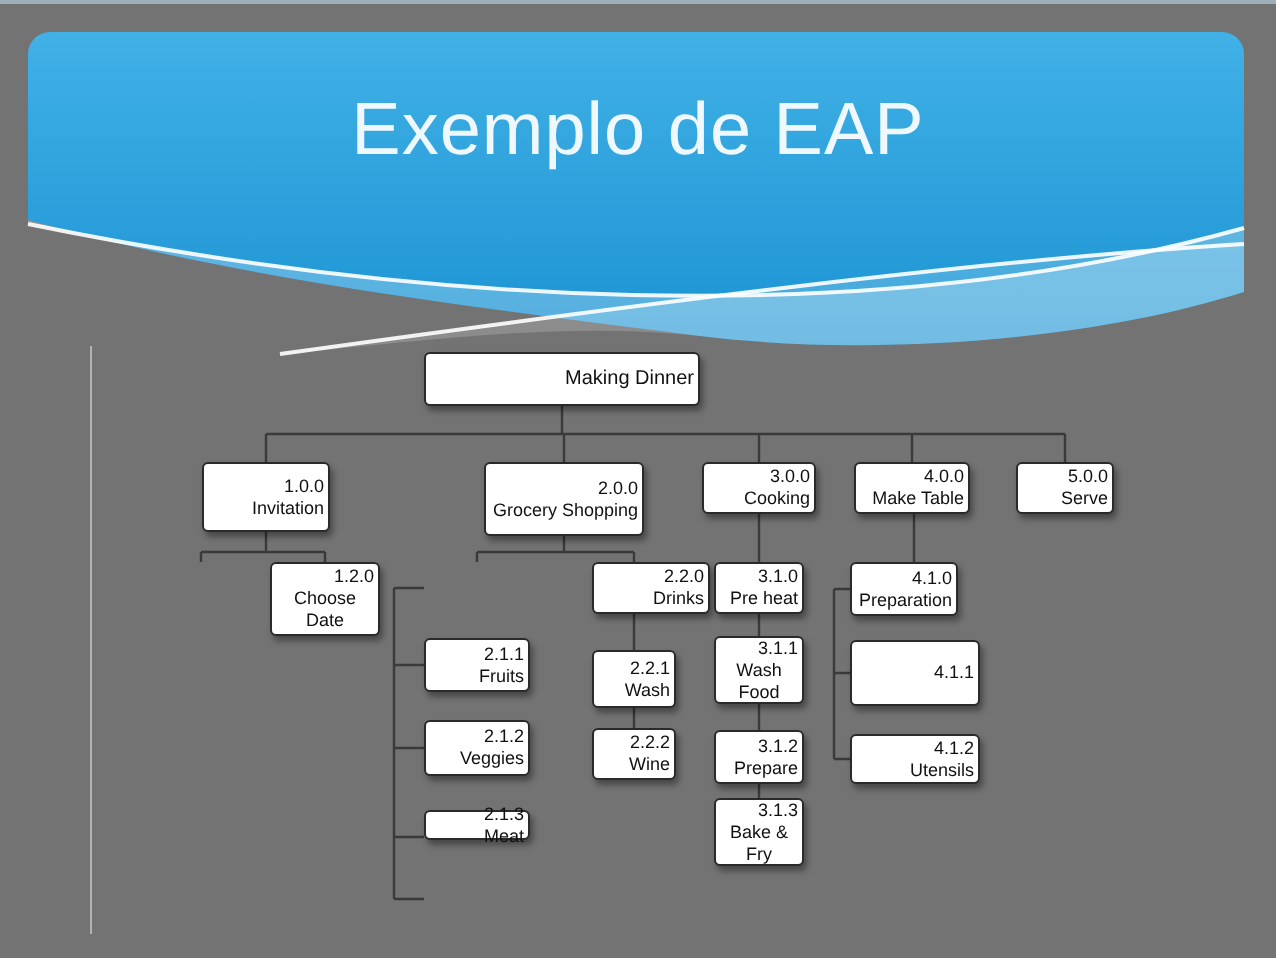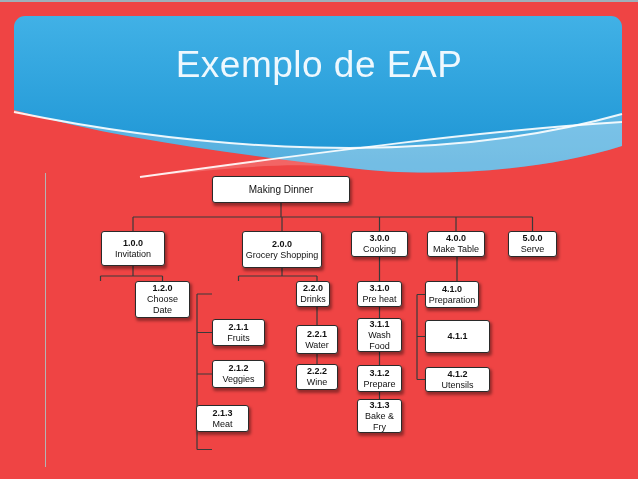--- a/index.html
+++ b/index.html
@@ -1,38 +1,38 @@
 <!DOCTYPE html>
 <html><head>
 <meta charset="utf-8">
 <style>
   html,body{margin:0;padding:0;background:#fff;}
   #stage{
-    position:relative;width:638px;height:479px;background:#ef4444;
+    position:relative;width:638px;height:479px;background:#737373;
     overflow:hidden;font-family:"Liberation Sans",sans-serif;
   }
   #top-strip{position:absolute;left:0;top:0;width:638px;height:2px;background:#9fb0ba;}
   #header-svg{position:absolute;left:0;top:0;}
   #slide-title{
     position:absolute;left:0;top:42px;width:638px;height:46px;
     text-align:center;font-size:37px;line-height:46px;color:#eef8fe;
     font-family:"Liberation Sans",sans-serif;font-weight:normal;
     letter-spacing:0.5px;
   }
   #left-rule{position:absolute;left:45px;top:173px;width:1px;height:294px;background:#b3b3b3;}
   #connector-svg{position:absolute;left:0;top:0;}
   .node{
     position:absolute;box-sizing:border-box;display:flex;flex-direction:column;
-    align-items:center;justify-content:center;
+    align-items:flex-end;justify-content:center;
     background:#ffffff;border:1.4px solid #2a2a2a;border-radius:3px;
     box-shadow:1.5px 2.5px 3px rgba(0,0,0,0.38);
     font-size:9px;line-height:11px;text-align:center;color:#111;
     padding:1px 2px;z-index:2;
   }
-  .node .code{white-space:nowrap;font-weight:bold;}
+  .node .code{white-space:nowrap;}
   .node .lbl{}
   .node.root{font-size:10px;}
 </style>
 </head>
 <body>
 
 <div id="stage">
 
   <div id="top-strip"></div>
 
@@ -101,21 +101,21 @@
     <span class="lbl">Serve</span>
   </div>
 
 
   <div class="node" style="left:135px;top:281px;width:55px;height:37px">
     <span class="code">1.2.0</span>
     <span class="lbl">Choose Date</span>
   </div>
 
 
-  <div class="node" style="left:296px;top:281px;width:34px;height:26px">
+  <div class="node" style="left:296px;top:281px;width:59px;height:26px">
     <span class="code">2.2.0</span>
     <span class="lbl">Drinks</span>
   </div>
 
   <div class="node" style="left:357px;top:281px;width:45px;height:26px">
     <span class="code">3.1.0</span>
     <span class="lbl">Pre heat</span>
   </div>
 
   <div class="node" style="left:425px;top:281px;width:54px;height:27px">
@@ -126,29 +126,29 @@
   <div class="node" style="left:212px;top:319px;width:53px;height:27px">
     <span class="code">2.1.1</span>
     <span class="lbl">Fruits</span>
   </div>
 
   <div class="node" style="left:212px;top:360px;width:53px;height:28px">
     <span class="code">2.1.2</span>
     <span class="lbl">Veggies</span>
   </div>
 
-  <div class="node" style="left:196px;top:405px;width:53px;height:27px">
+  <div class="node" style="left:212px;top:405px;width:53px;height:15px">
     <span class="code">2.1.3</span>
     <span class="lbl">Meat</span>
   </div>
 
 
   <div class="node" style="left:296px;top:325px;width:42px;height:29px">
     <span class="code">2.2.1</span>
-    <span class="lbl">Water</span>
+    <span class="lbl">Wash</span>
   </div>
 
   <div class="node" style="left:296px;top:364px;width:42px;height:26px">
     <span class="code">2.2.2</span>
     <span class="lbl">Wine</span>
   </div>
 
   <div class="node" style="left:357px;top:318px;width:45px;height:34px">
     <span class="code">3.1.1</span>
     <span class="lbl">Wash Food</span>

